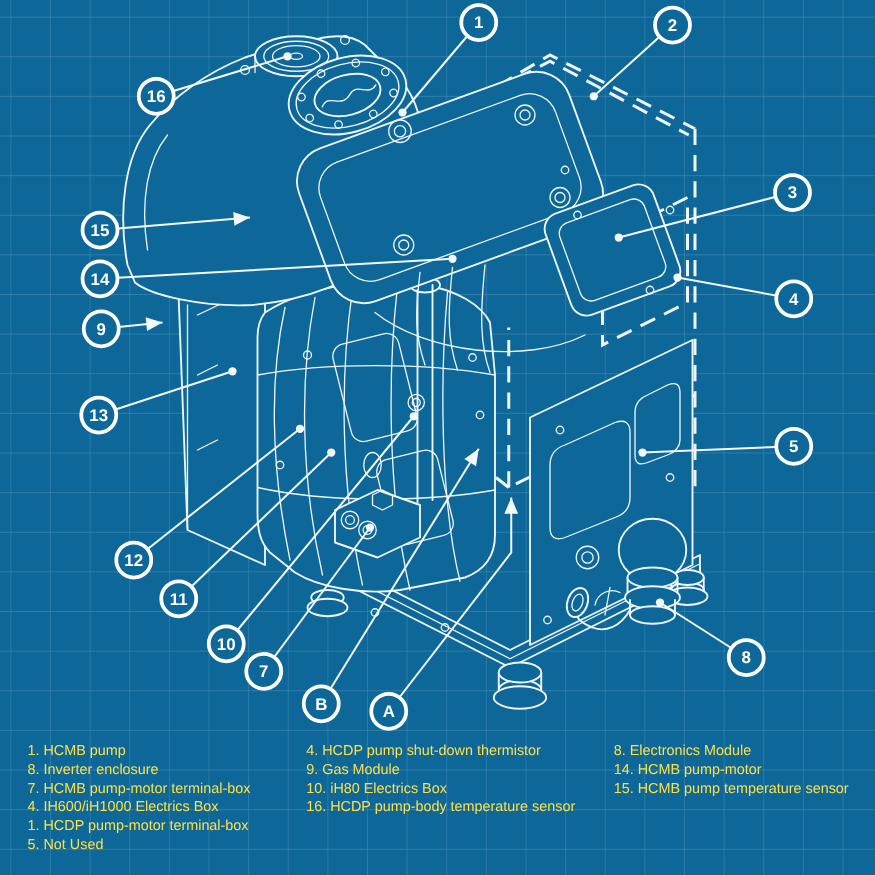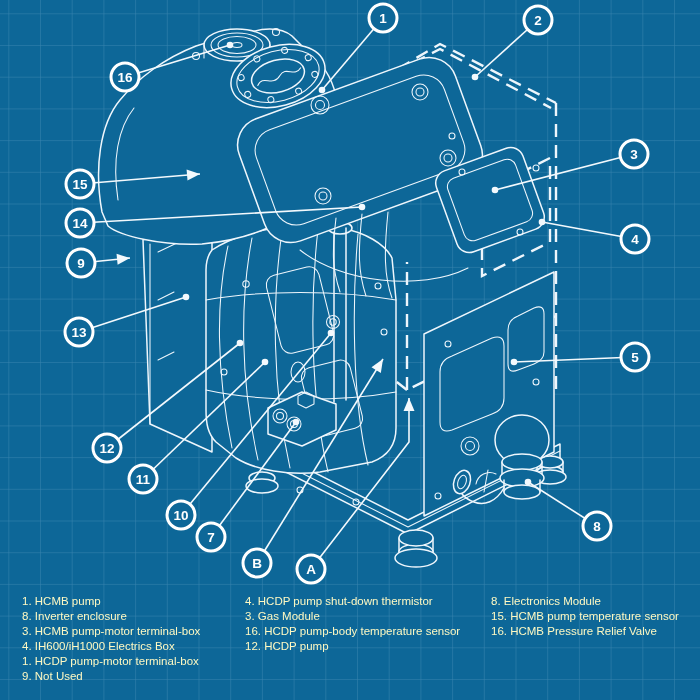--- a/index.html
+++ b/index.html
@@ -10,21 +10,21 @@
   .ln{stroke:#EEF6FC;stroke-width:1.5;fill:none;stroke-linecap:round;stroke-linejoin:round;}
   .thin{stroke-width:1.05;}
   .fillbg{fill:#0D6798;}
   .dash{stroke:#EEF6FC;stroke-dasharray:13 8;stroke-width:2.4;fill:none;stroke-linecap:butt;}
   .leader{stroke:#F3F9FD;stroke-width:1.6;fill:none;}
   .callout-ring{fill:#0D6798;stroke:#FFFFFF;stroke-width:3;}
   .callout-text{fill:#FFFFFF;font:600 13.5px "Liberation Sans",sans-serif;text-anchor:middle;}
   .dot{fill:#F3F9FD;}
   .arrowhead{fill:#F3F9FD;stroke:none;}
   
-  .legend{position:absolute;left:0;top:592px;width:700px;height:108px;color:#fef9c3;}
+  .legend{position:absolute;left:0;top:592px;width:700px;height:108px;color:#fde047;}
   .legend ul{position:absolute;margin:0;padding:0;list-style:none;top:2px;}
   .legend li{font-size:11.5px;line-height:15px;white-space:nowrap;}
   .col1{left:22px;} .col2{left:245px;} .col3{left:491px;}
 </style>
 </head>
 <body>
 
 <div class="stage">
 
 <svg width="700" height="700" viewBox="0 0 700 700">
@@ -305,31 +305,31 @@
           <circle cx="257" cy="563" r="14" class="callout-ring"></circle>
           <text x="257" y="567.8" class="callout-text">B</text>
         </g>
       </g>
 </svg>
 
 <div class="legend">
   <ul class="col1">
     <li>1. HCMB pump</li>
     <li>8. Inverter enclosure</li>
-    <li>3. HCMB pump-motor terminal-box</li>
+    <li>7. HCMB pump-motor terminal-box</li>
     <li>4. IH600/iH1000 Electrics Box</li>
     <li>1. HCDP pump-motor terminal-box</li>
-    <li>9. Not Used</li>
+    <li>5. Not Used</li>
   </ul>
   <ul class="col2">
     <li>4. HCDP pump shut-down thermistor</li>
-    <li>3. Gas Module</li>
+    <li>9. Gas Module</li>
+    <li>10. iH80 Electrics Box</li>
     <li>16. HCDP pump-body temperature sensor</li>
-    <li>12. HCDP pump</li>
   </ul>
   <ul class="col3">
     <li>8. Electronics Module</li>
+    <li>14. HCMB pump-motor</li>
     <li>15. HCMB pump temperature sensor</li>
-    <li>16. HCMB Pressure Relief Valve</li>
   </ul>
 </div>
 
 </div>
 
 </body></html>

